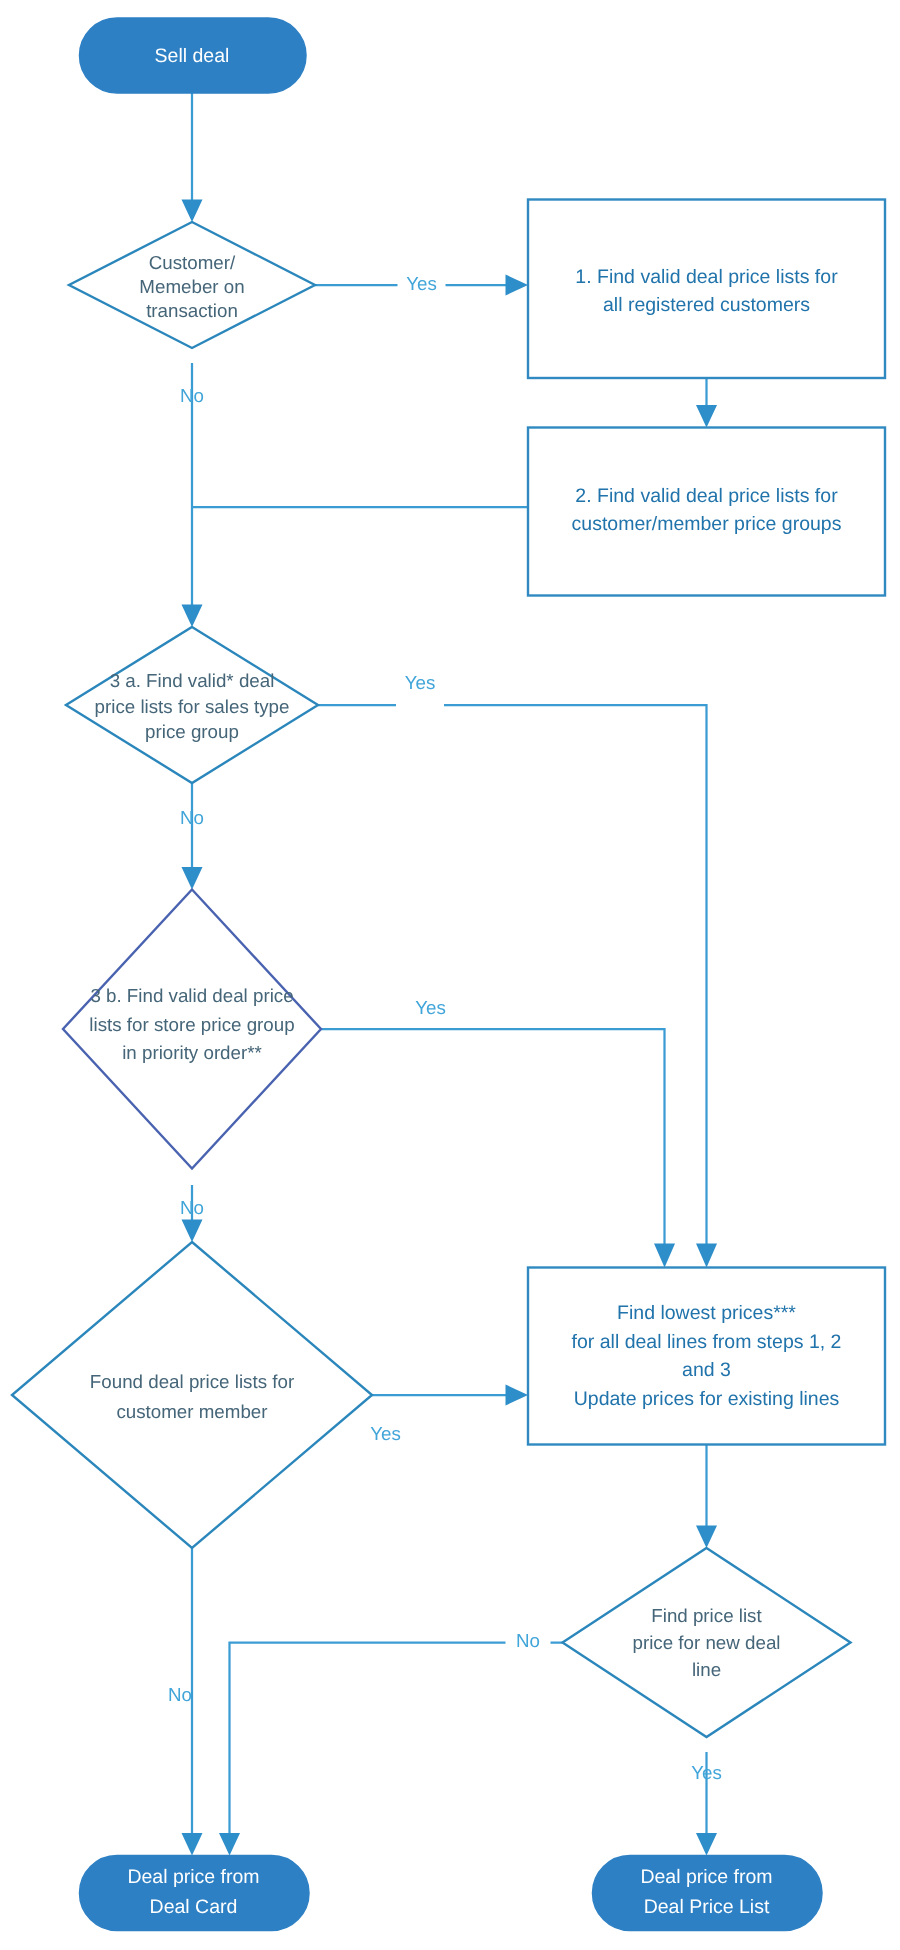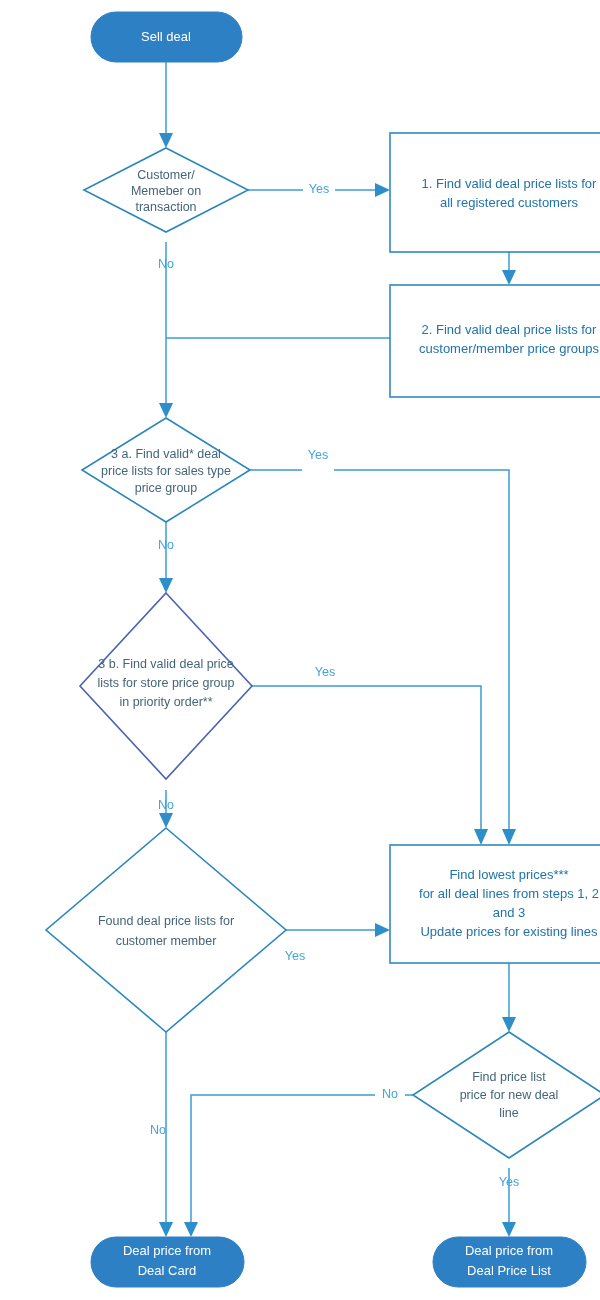--- a/index.html
+++ b/index.html
@@ -10,21 +10,20 @@
   body {
     width: 600px;
     height: 1300px;
     font-family: "Liberation Sans", sans-serif;
     overflow: hidden;
   }
   #flow-root {
     position: relative;
     width: 484px;
     height: 1300px;
-    margin-left: 38px;
   }
   svg#flowchart {
     display: block;
     width: 600px;
     height: 1300px;
   }
   .shape-terminal {
     fill: #2E80C4;
     stroke: #2E80C4;
     stroke-width: 1;

